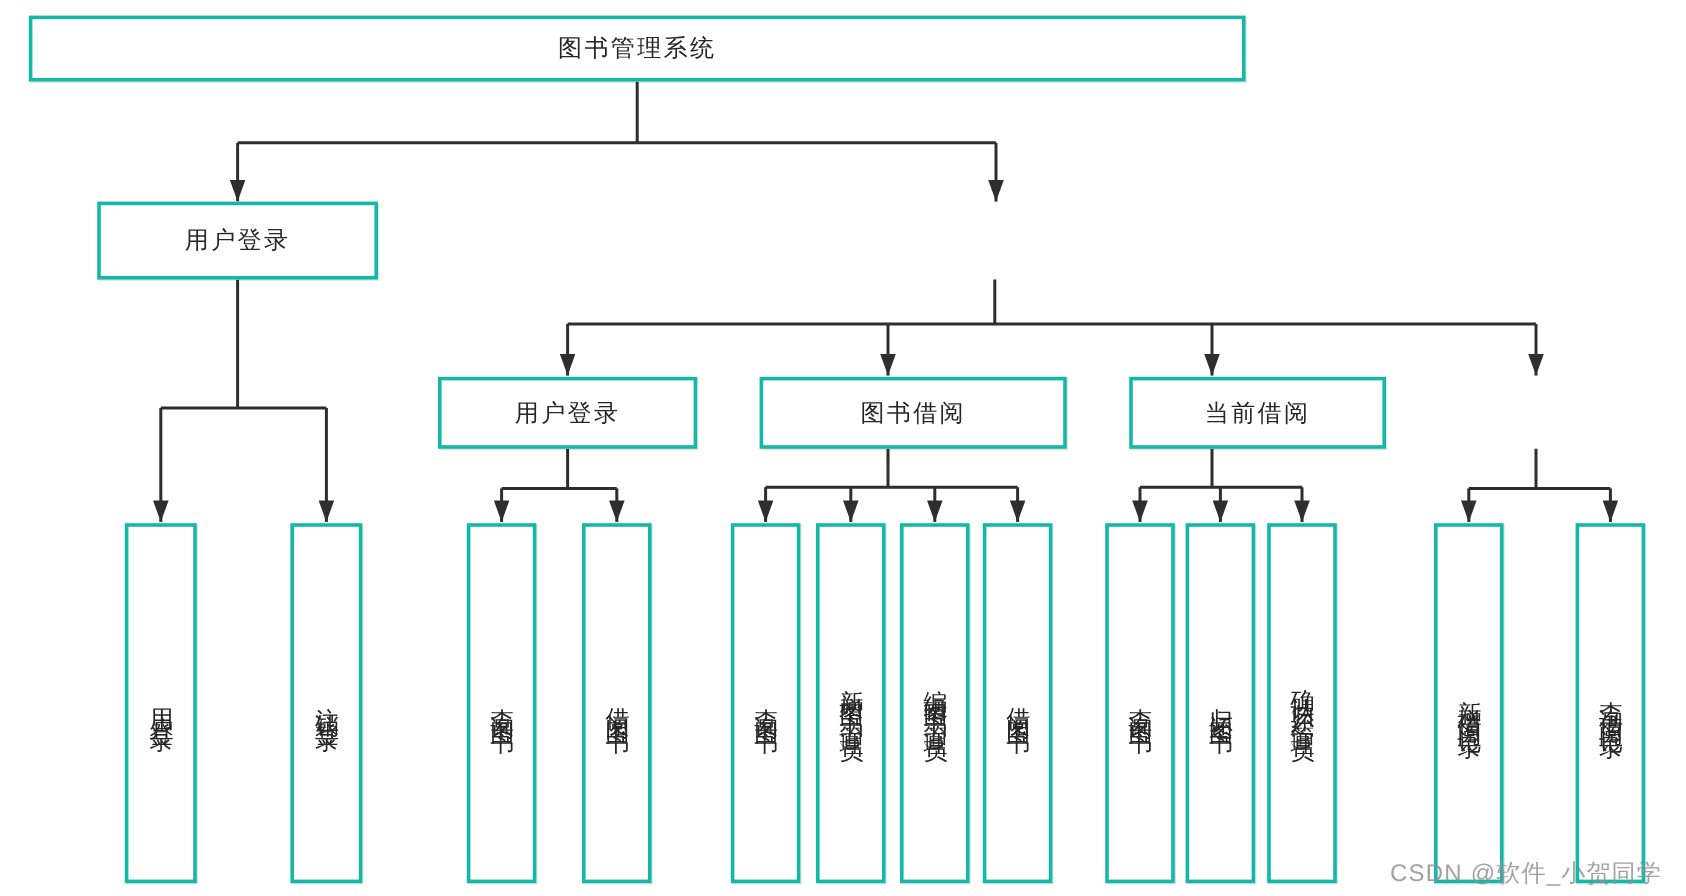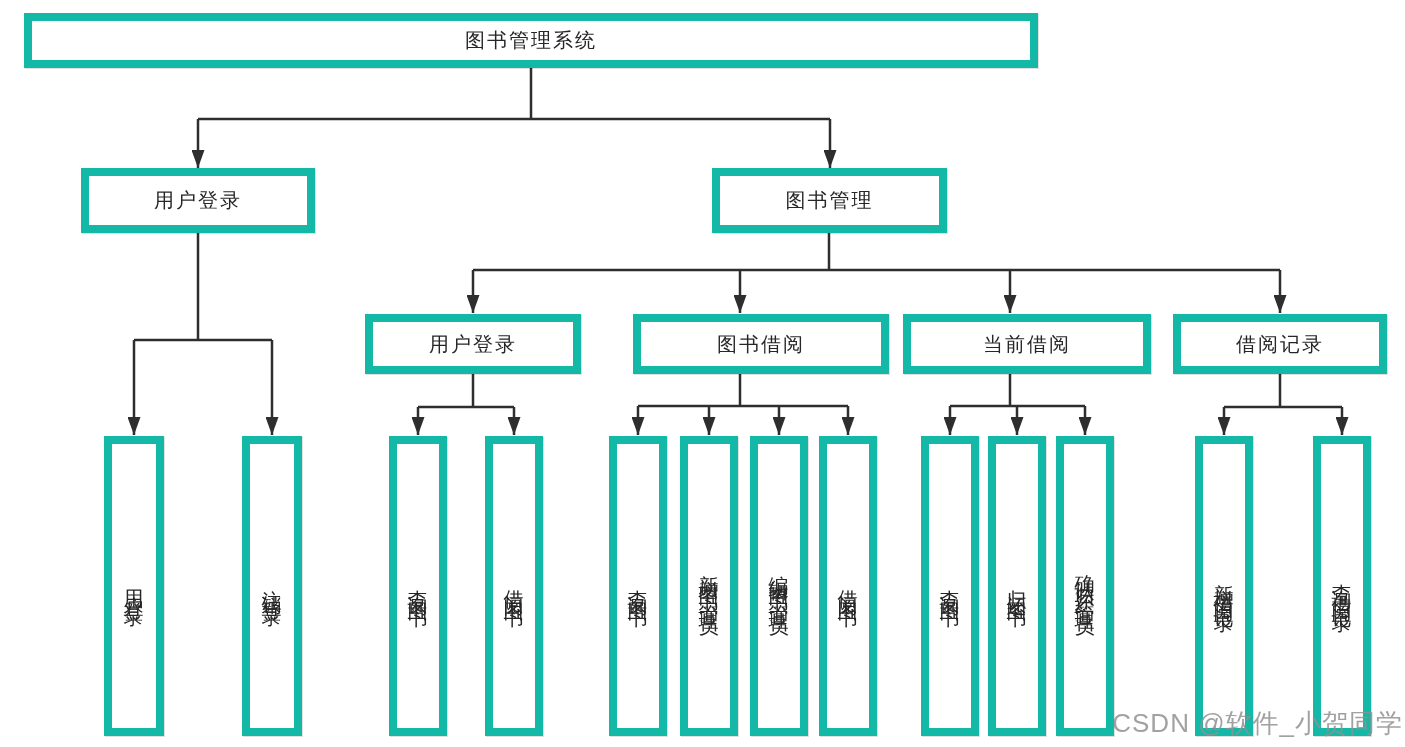--- a/index.html
+++ b/index.html
@@ -8,42 +8,42 @@
     width:1405px;height:747px;
     background:#ffffff;
     overflow:hidden;
     font-family:"Liberation Sans", sans-serif;
     color:#262626;
   }
   #connectors{position:absolute;left:0;top:0;width:1405px;height:747px;}
   .node{
     position:absolute;
     background:#ffffff;
-    border:8px solid #14b8a6;
+    border:3px solid #14b8a6;
     box-sizing:border-box;
     display:flex;align-items:center;justify-content:center;
     box-shadow:1px 1px 0 rgba(0,0,0,0.12);
   }
   .node .lbl{
     font-size:20px;
     letter-spacing:2px;
     color:#262626;
     white-space:nowrap;
   }
   .node.v .lbl{
     writing-mode:vertical-rl;
     text-orientation:mixed;
     letter-spacing:6px;
     white-space:normal;
     line-height:1;
   }
   #watermark{
     position:absolute;
-    right:2px;bottom:6px;
-    font-size:26px;
+    right:20px;bottom:6px;
+    font-size:20px;
     letter-spacing:1px;
     color:rgba(145,145,145,0.85);
     z-index:10;
     white-space:nowrap;
   }
 </style>
 </head>
 <body>
 
 <div id="stage">
@@ -86,35 +86,29 @@
     </g>
   </svg>
 
   <div class="node" style="left:24px;top:13px;width:1014px;height:55px">
     <span class="lbl">图书管理系统</span>
   </div>
 
   <div class="node" style="left:81px;top:168px;width:234px;height:65px">
     <span class="lbl">用户登录</span>
   </div>
-  <div class="node" style="left:712px;top:168px;width:235px;height:65px">
-    <span class="lbl">图书管理</span>
-  </div>
 
   <div class="node" style="left:365px;top:314px;width:216px;height:60px">
     <span class="lbl">用户登录</span>
   </div>
   <div class="node" style="left:633px;top:314px;width:256px;height:60px">
     <span class="lbl">图书借阅</span>
   </div>
-  <div class="node" style="left:903px;top:314px;width:248px;height:60px">
+  <div class="node" style="left:941px;top:314px;width:214px;height:60px">
     <span class="lbl">当前借阅</span>
-  </div>
-  <div class="node" style="left:1173px;top:314px;width:214px;height:60px">
-    <span class="lbl">借阅记录</span>
   </div>
 
   <div class="node v" style="left:104px;top:436px;width:60px;height:300px">
     <span class="lbl">用户登录</span>
   </div>
   <div class="node v" style="left:242px;top:436px;width:60px;height:300px">
     <span class="lbl">注销登录</span>
   </div>
 
   <div class="node v" style="left:389px;top:436px;width:58px;height:300px">

